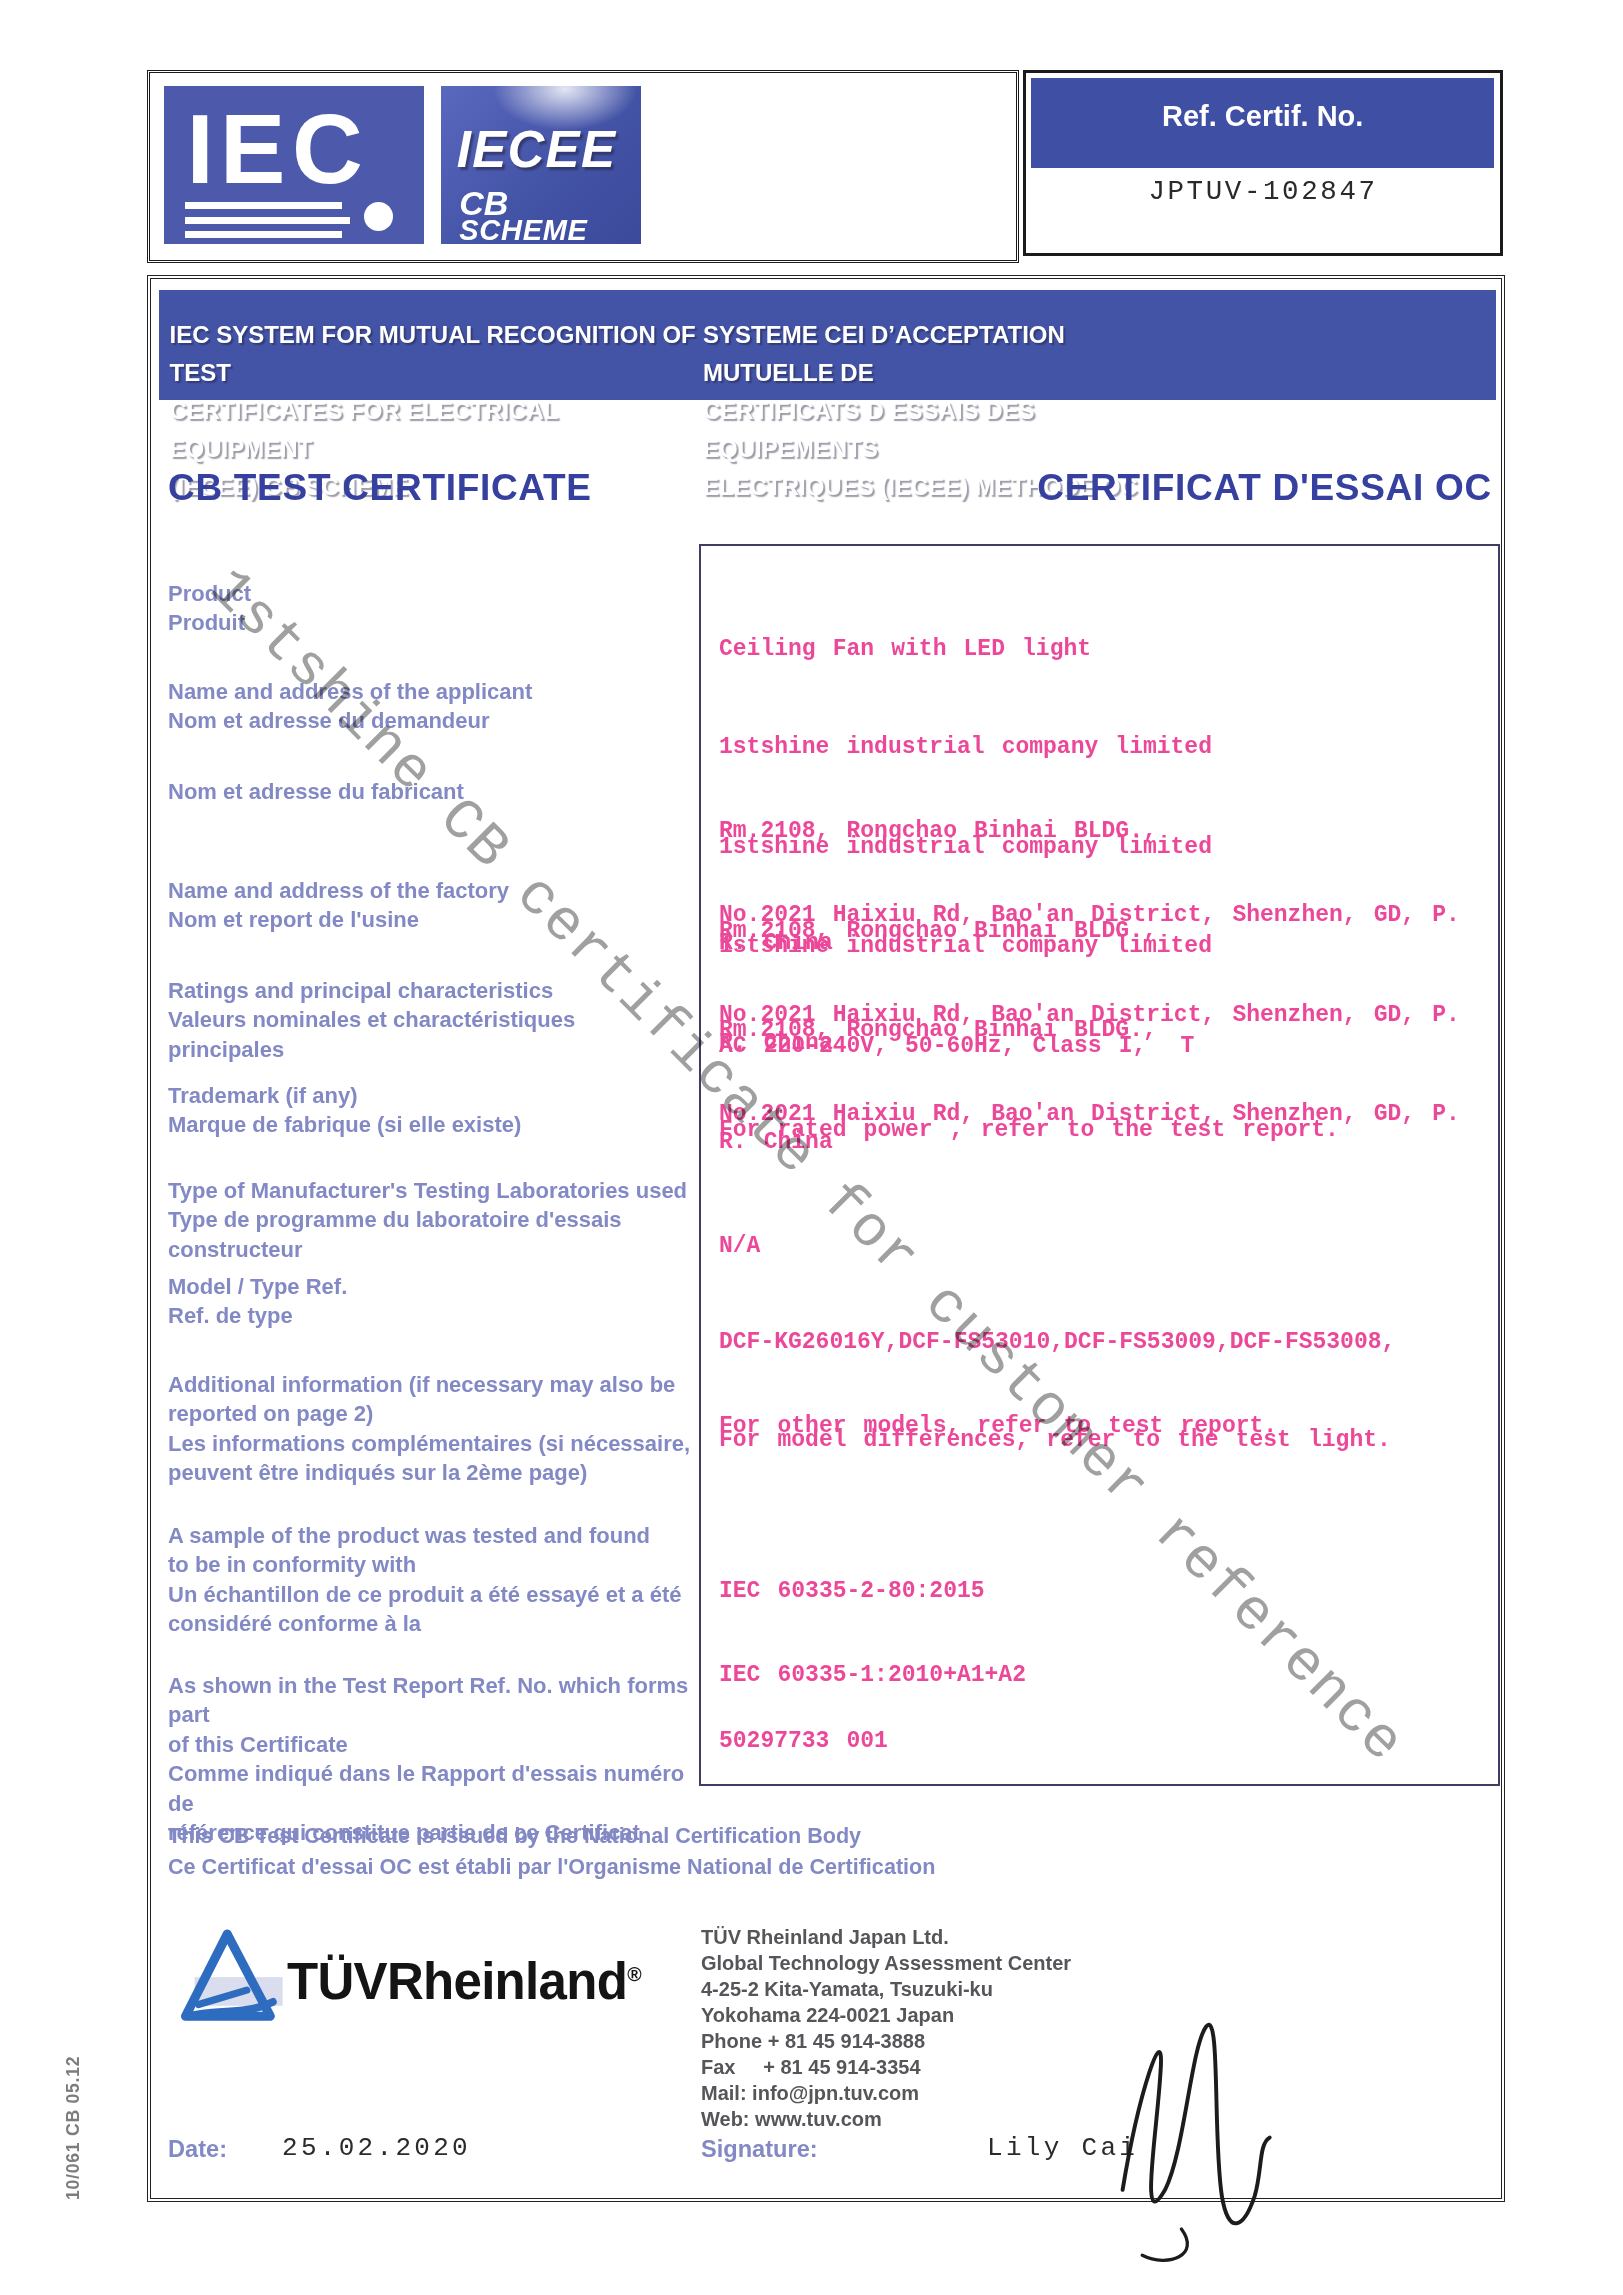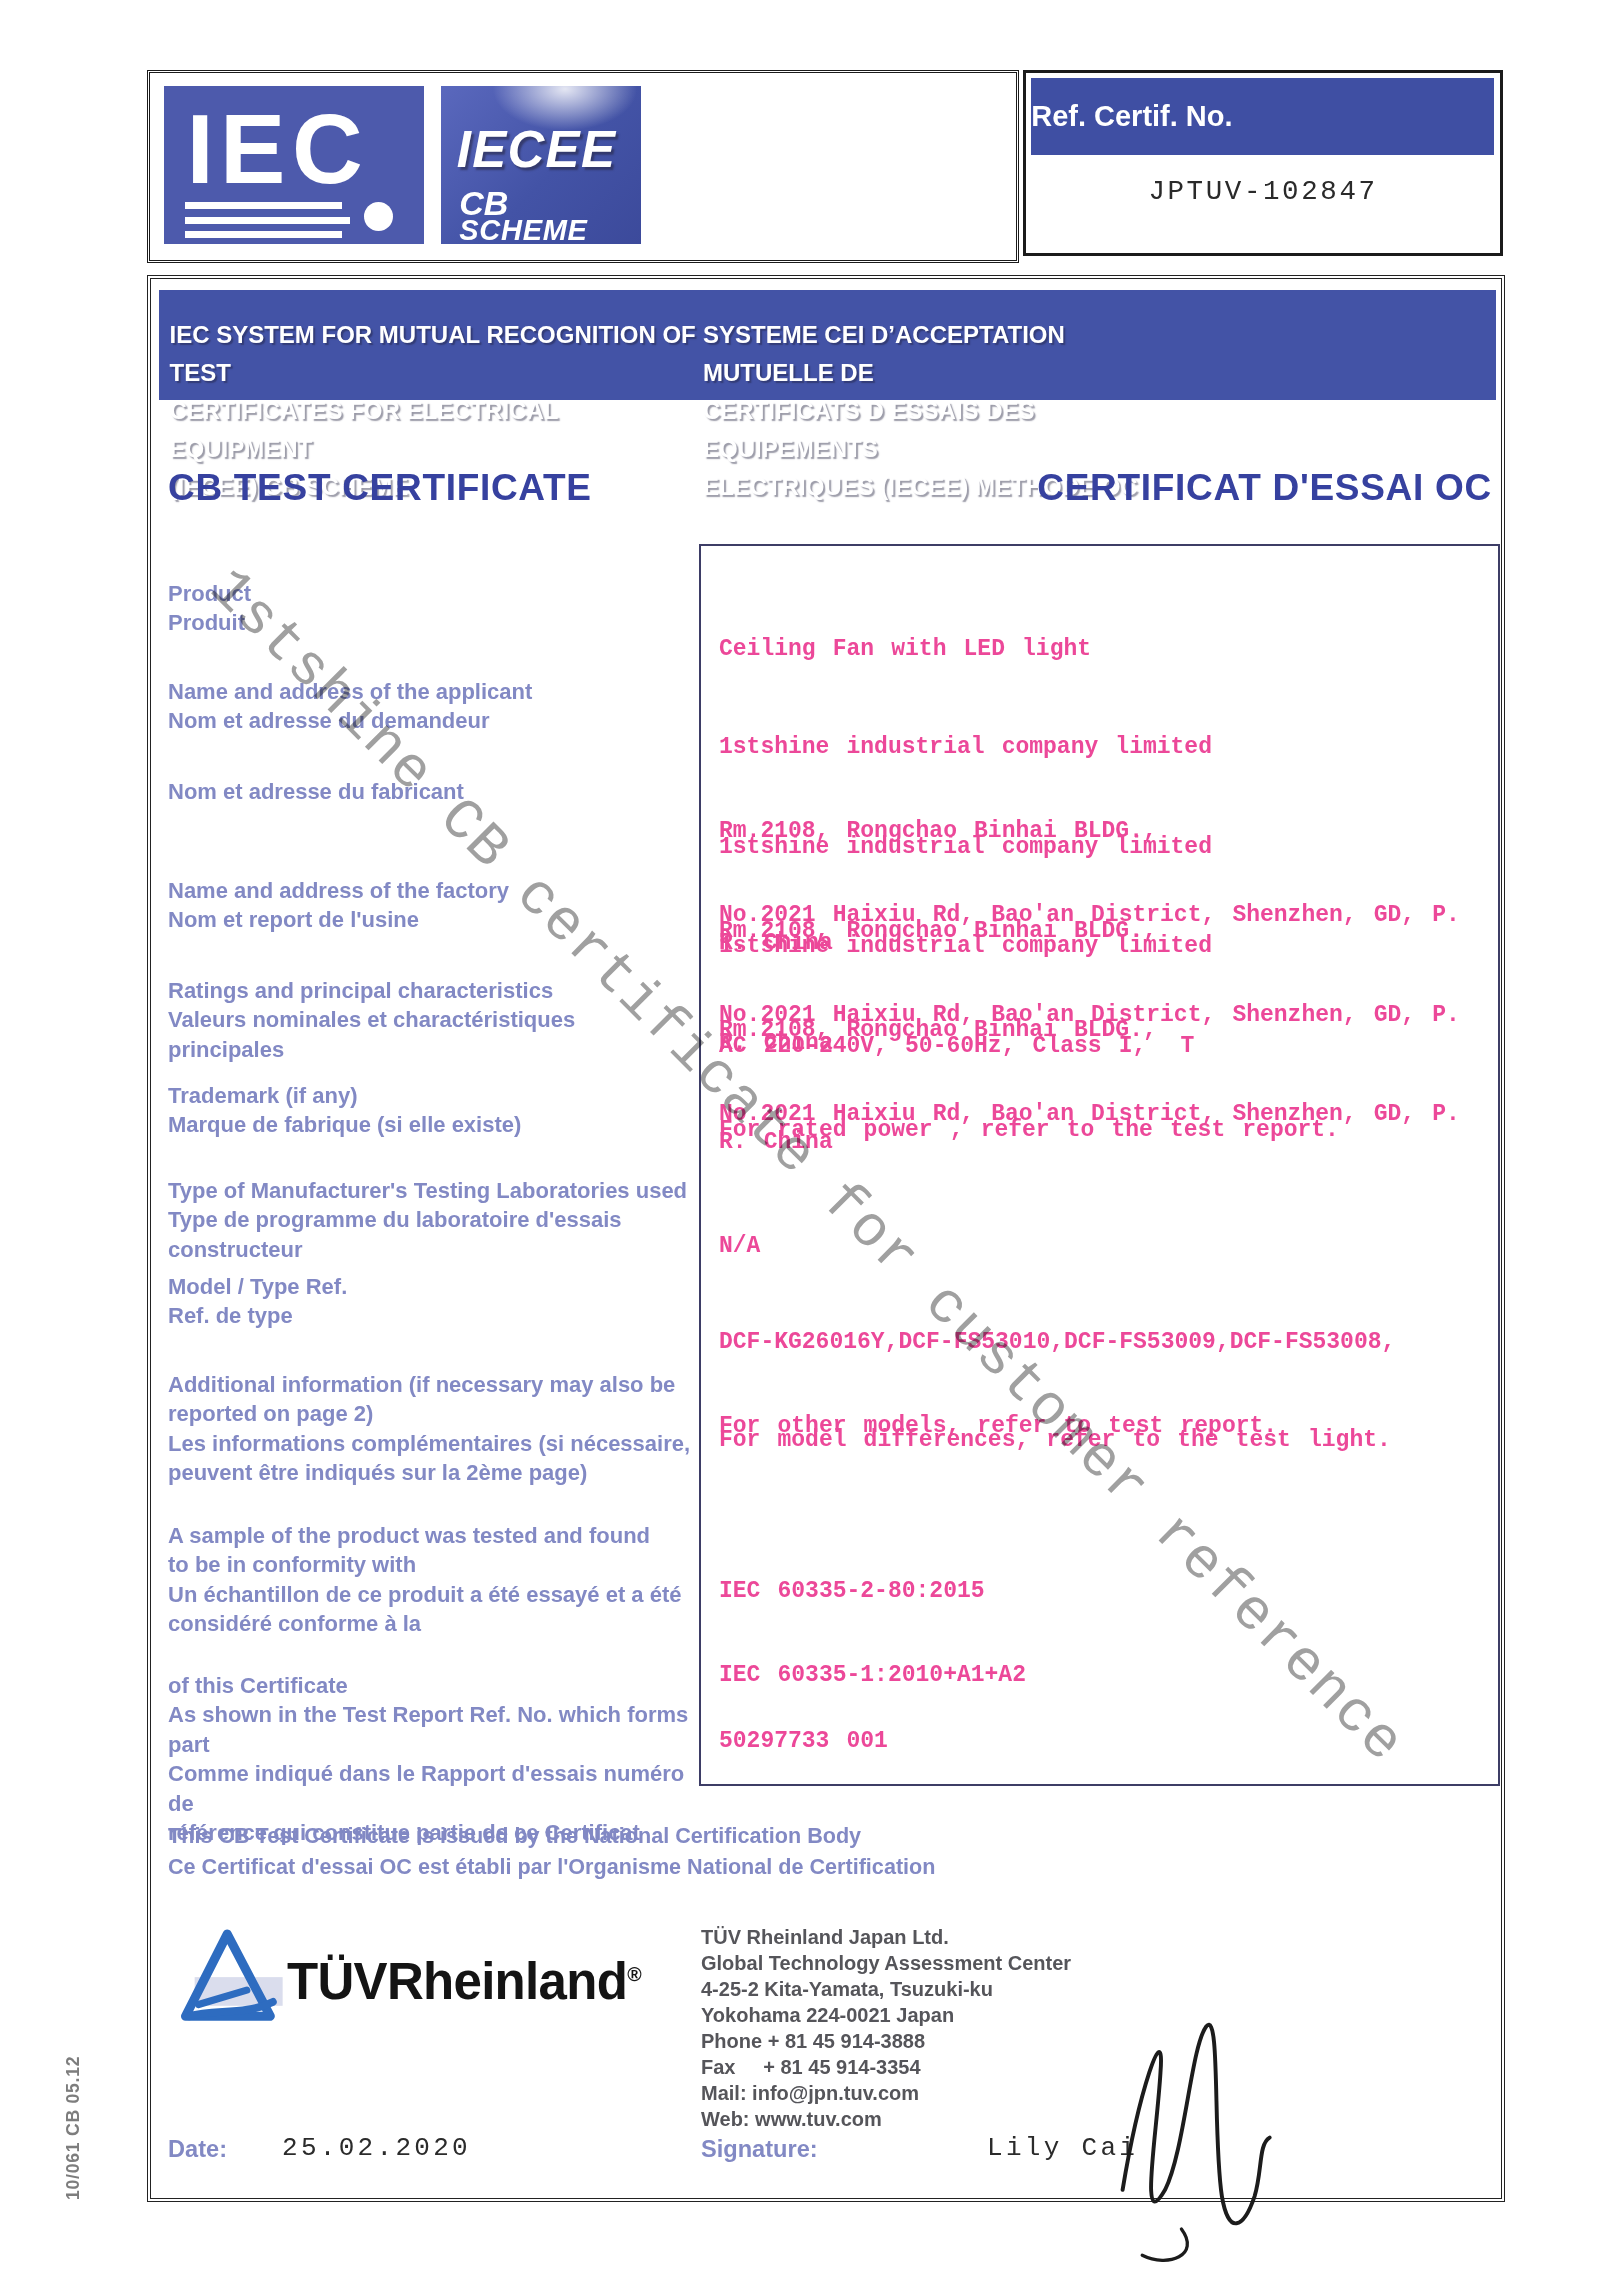--- a/index.html
+++ b/index.html
@@ -31,22 +31,22 @@
   }
   .iecee-title { position:absolute; left:15.7px; top:34px; font-size:51px; font-weight:bold; font-style:italic; text-shadow:2.6px 2.6px 2px rgba(40,40,70,.6); letter-spacing:1.3px; }
   .iecee-sub1 { position:absolute; left:18.3px; top:98px; font-size:34px; font-weight:bold; font-style:italic; }
   .iecee-sub2 { position:absolute; left:18.3px; top:128px; font-size:29px; font-weight:bold; font-style:italic; letter-spacing:0.7px; }
   
   .refbox {
     position:absolute; left:1023px; top:70px; width:480px; height:186px;
     border:3.3px solid #1b1b1b; background:#fff;
   }
   .refband {
-    position:absolute; left:5.2px; top:5.2px; width:463px; height:77px;
-    background:#3f4fa3; color:#fff; text-align:left; line-height:77px;
+    position:absolute; left:5.2px; top:5.2px; width:463px; height:90px;
+    background:#3f4fa3; color:#fff; text-align:center; line-height:77px;
     font-size:29px; font-weight:bold;
   }
   .refval {
     position:absolute; left:0; top:103px; width:100%; text-align:center;
     font-family:"Liberation Mono", monospace; font-size:27.5px; color:#2a2a2a; letter-spacing:2.6px;
   }
   
   .mainbox {
     position:absolute; left:147px; top:275px; width:1358px; height:1927px;
     border:4.6px double #222; background:transparent; overflow:visible;
@@ -180,22 +180,22 @@
       <span class="line">Les informations complémentaires (si nécessaire,</span>
       <span class="line">peuvent être indiqués sur la 2ème page)</span>
     </div>
     <div class="lblblock" style="top:1242px;">
       <span class="line">A sample of the product was tested and found</span>
       <span class="line">to be in conformity with</span>
       <span class="line">Un échantillon de ce produit a été essayé et a été</span>
       <span class="line">considéré conforme à la</span>
     </div>
     <div class="lblblock" style="top:1392px;">
+      <span class="line">As shown in the Test Report Ref. No. which forms part</span>
       <span class="line">of this Certificate</span>
-      <span class="line">As shown in the Test Report Ref. No. which forms part</span>
       <span class="line">Comme indiqué dans le Rapport d'essais numéro de</span>
       <span class="line">référence qui constitue partie de ce Certificat</span>
     </div>
 
     <div class="valblock" style="top:300px;">
       <span class="line">Ceiling Fan with LED light</span>
     </div>
     <div class="valblock" style="top:398px;">
       <span class="line">1stshine industrial company limited</span>
       <span class="line">Rm.2108, Rongchao Binhai BLDG.,</span>

